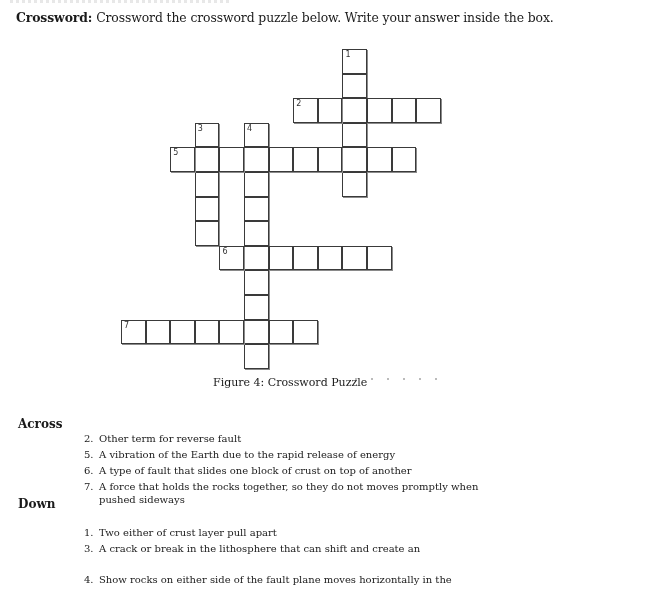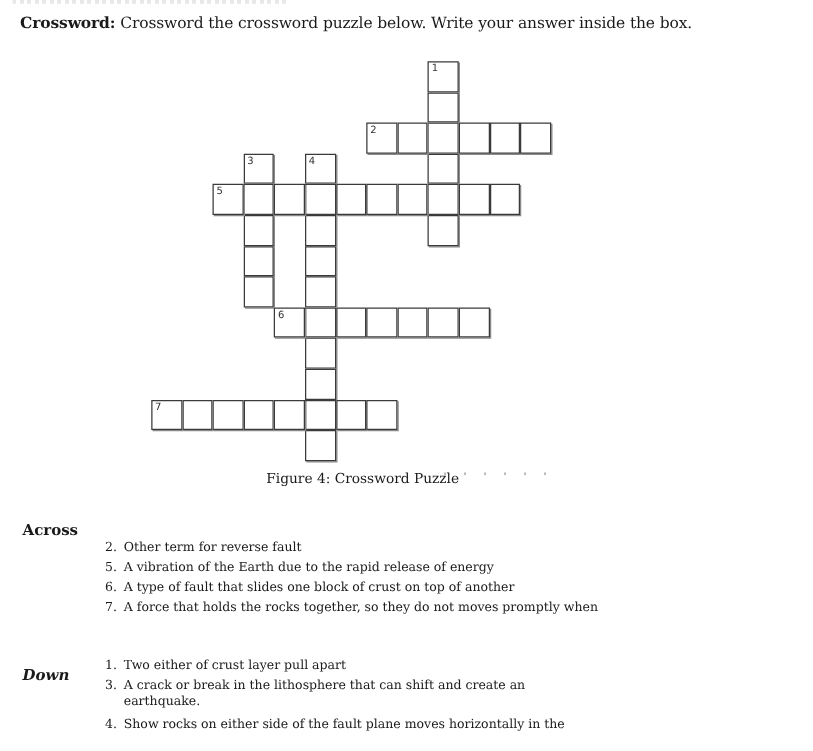--- a/index.html
+++ b/index.html
@@ -95,18 +95,18 @@
     <div class="cell" style="left: 293.2px; top: 319.6px;"></div>
   </div>
 
 <div class="dots"></div>
 <div class="caption">Figure 4: Crossword Puzzle</div>
 
 <div class="section" style="top:417px;">Across</div>
 <div class="clue" style="top:432px;"><span class="n">2.</span><span>Other term for reverse fault</span></div>
 <div class="clue" style="top:448px;"><span class="n">5.</span><span>A vibration of the Earth due to the rapid release of energy</span></div>
 <div class="clue" style="top:464px;"><span class="n">6.</span><span>A type of fault that slides one block of crust on top of another</span></div>
-<div class="clue" style="top:480px;"><span class="n">7.</span><span>A force that holds the rocks together, so they do not moves promptly when</span></div>
+<div class="clue" style="top:480px;"><span class="n">7.</span><span>A force that holds the rocks together, so they do not moves promptly when</span><span class="cont">pushed sideways</span></div>
 
-<div class="section" style="top:533px;font-style:italic;">Down</div>
+<div class="section" style="top:497px;">Down</div>
 <div class="clue" style="top:526px;"><span class="n">1.</span><span>Two either of crust layer pull apart</span></div>
-<div class="clue" style="top:542px;"><span class="n">3.</span><span>A crack or break in the lithosphere that can shift and create an</span><span class="cont">earthquake.</span></div>
+<div class="clue" style="top:542px;"><span class="n">3.</span><span>A crack or break in the lithosphere that can shift and create an</span></div>
 <div class="clue" style="top:573px;"><span class="n">4.</span><span>Show rocks on either side of the fault plane moves horizontally in the</span></div>
 
 </body></html>

